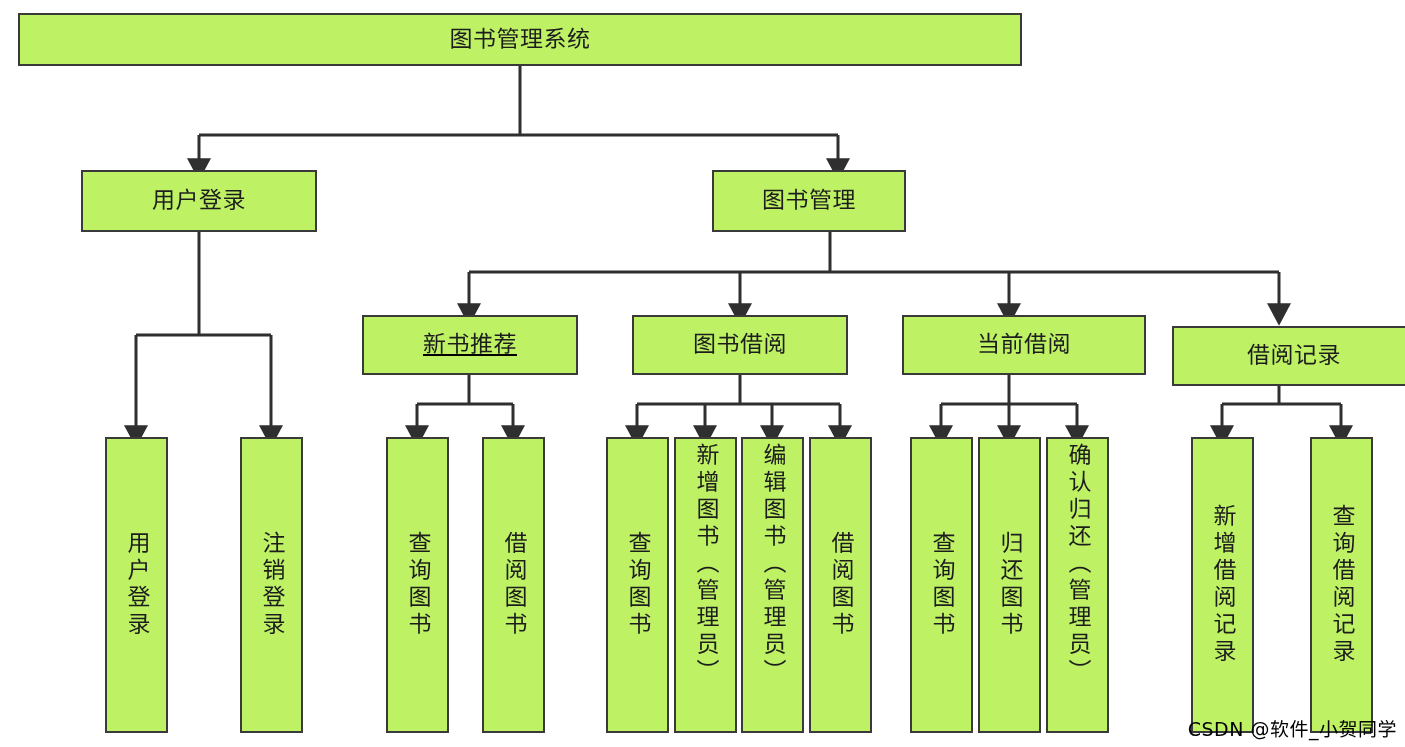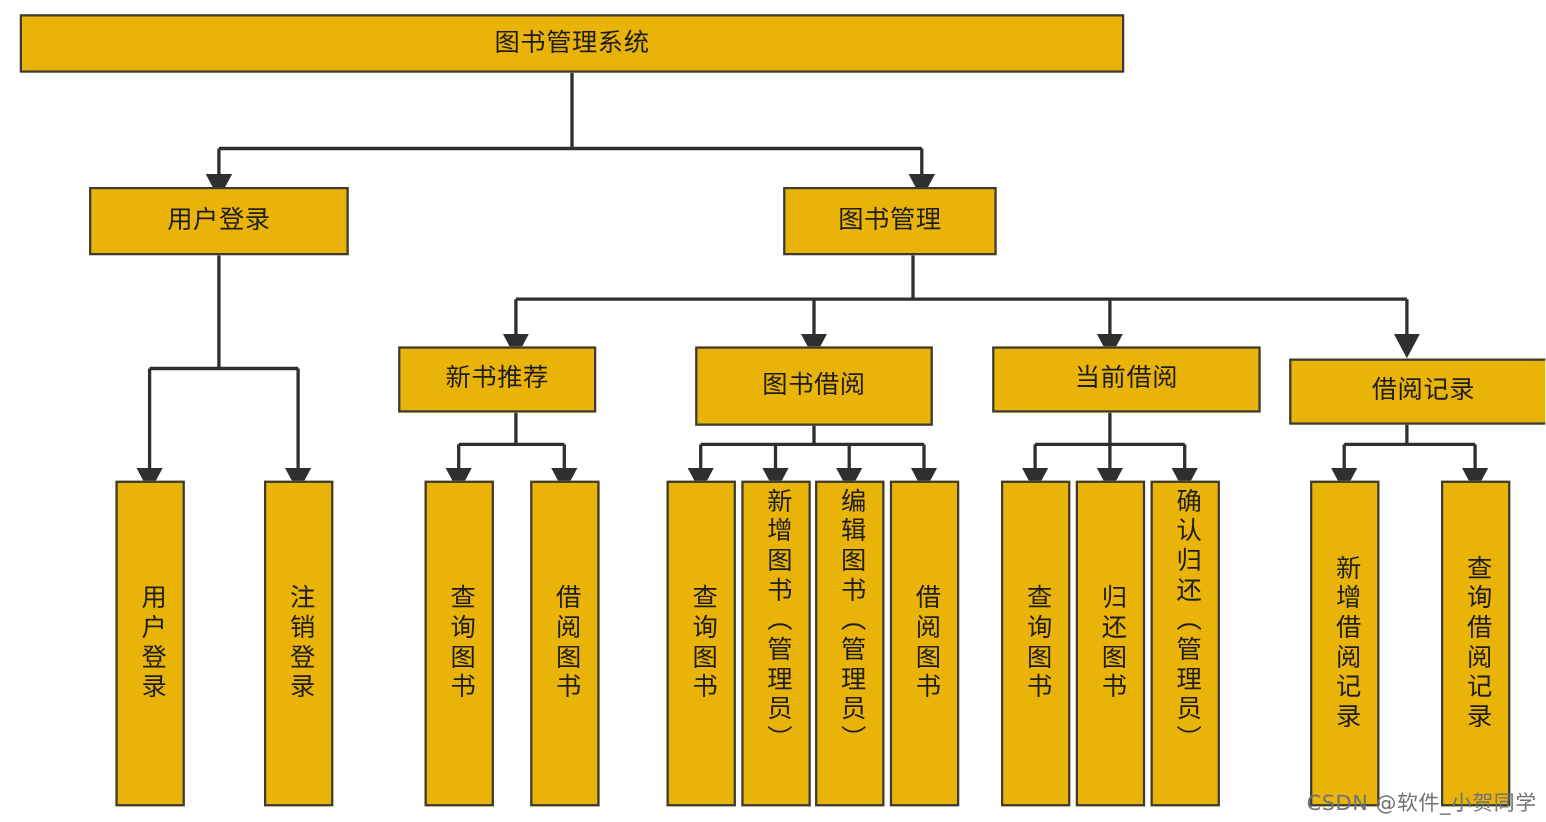--- a/index.html
+++ b/index.html
@@ -22,21 +22,21 @@
     position: absolute;
     left: 0;
     top: 0;
     width: 1405px;
     height: 747px;
     pointer-events: none;
   }
   .node {
     position: absolute;
     box-sizing: border-box;
-    background: #eab308;
+    background: #bef264;
     border: 2.5px solid #3a3a3a;
     display: flex;
     align-items: center;
     justify-content: center;
     z-index: 2;
   }
   .node-label {
     color: #1d1d1d;
     white-space: pre;
     letter-spacing: 0.5px;
@@ -65,21 +65,21 @@
   }
   .node.vert.centered {
     align-items: center;
     padding-top: 0;
   }
   #watermark {
     position: absolute;
     right: 8px;
     bottom: 6px;
     font-size: 19px;
-    color: #737373;
+    color: #000000;
     z-index: 5;
     white-space: pre;
     letter-spacing: 0.5px;
     margin-top: 12px;
   }
 </style>
 </head>
 <body>
 
 <div id="diagram-root">
@@ -139,25 +139,25 @@
   </div>
 
   <div class="node horiz" style="left:81px; top:170px; width:236px; height:62px;">
     <span class="node-label">用户登录</span>
   </div>
 
   <div class="node horiz" style="left:712px; top:170px; width:194px; height:62px;">
     <span class="node-label">图书管理</span>
   </div>
 
-  <div class="node horiz" style="left:362px; top:315px; width:180px; height:60px;">
+  <div class="node horiz" style="left:362px; top:315px; width:216px; height:60px;text-decoration:underline;">
     <span class="node-label">新书推荐</span>
   </div>
 
-  <div class="node horiz" style="left:632px; top:315px; width:216px; height:72px;">
+  <div class="node horiz" style="left:632px; top:315px; width:216px; height:60px;">
     <span class="node-label">图书借阅</span>
   </div>
 
   <div class="node horiz" style="left:902px; top:315px; width:244px; height:60px;">
     <span class="node-label">当前借阅</span>
   </div>
 
   <div class="node horiz" style="left:1172px; top:315px; width:244px; height:60px;margin-top:11px;">
     <span class="node-label">借阅记录</span>
   </div>

